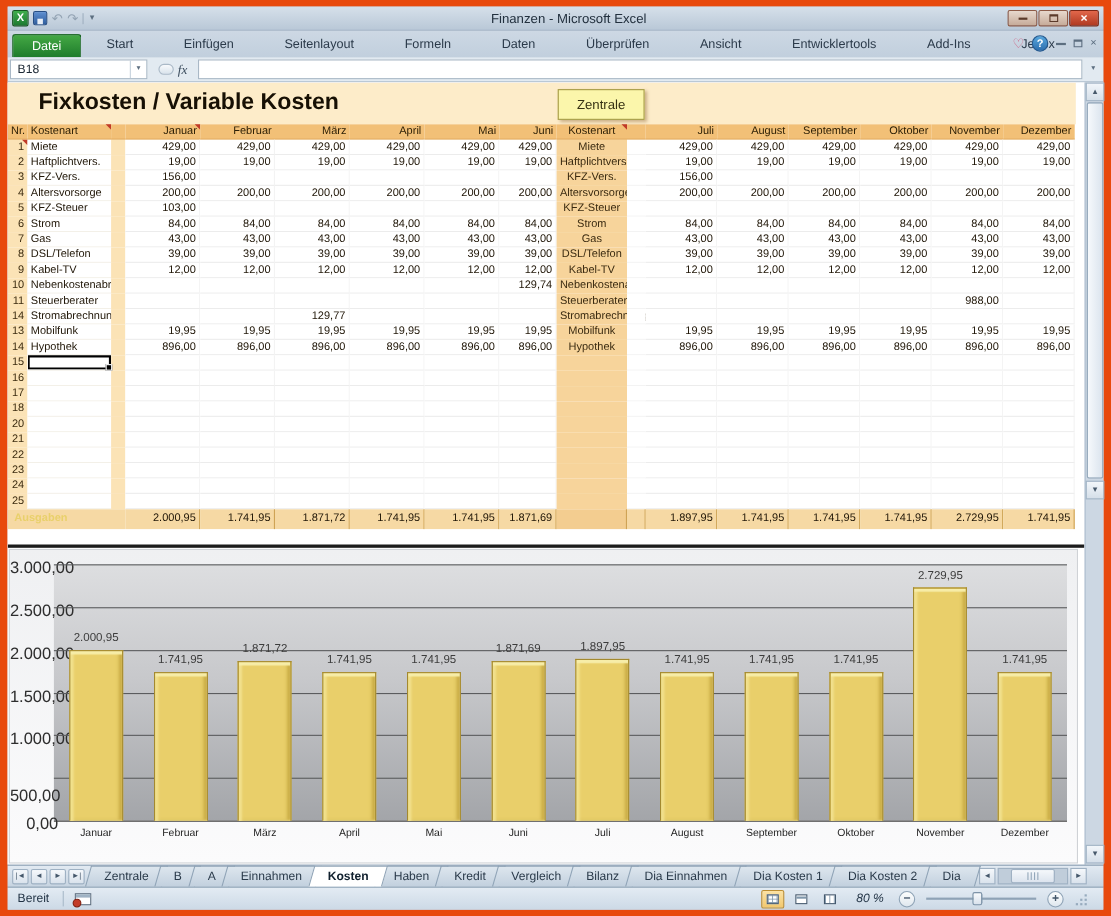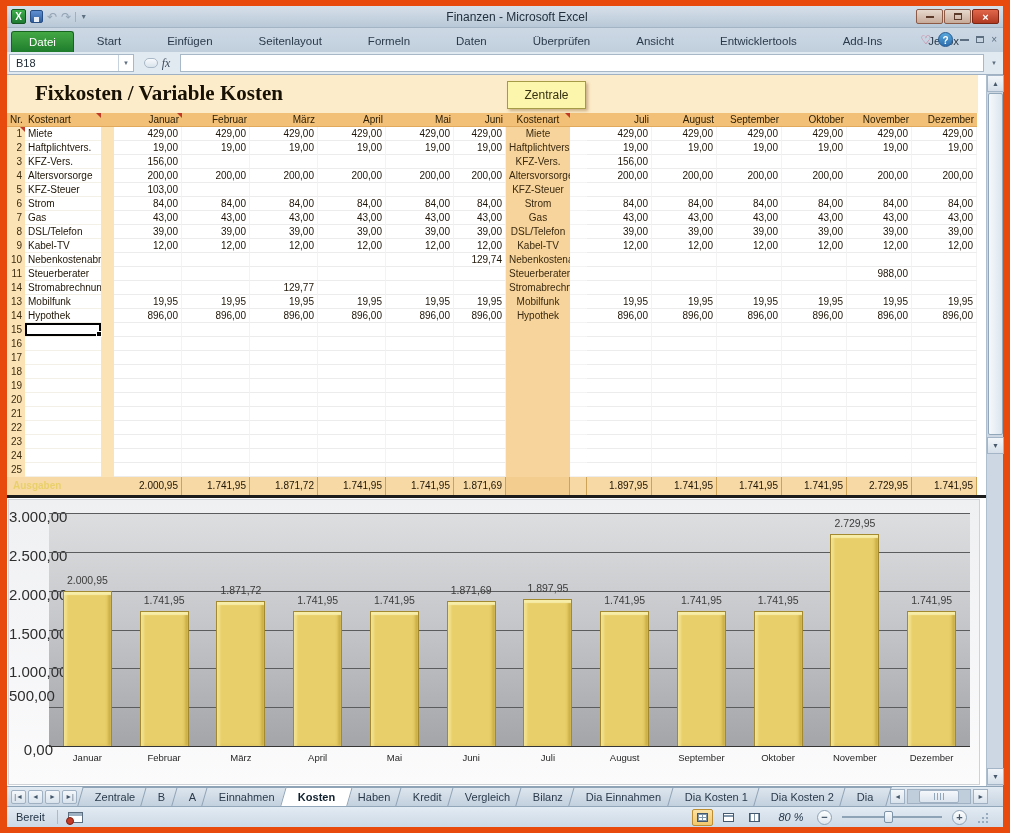--- a/index.html
+++ b/index.html
@@ -53,21 +53,21 @@
   .fxdot{width:14px;height:10px;border-radius:7px;background:linear-gradient(#f8fafc,#d9e3ec);
     border:1px solid #aab9c7;}
   .fx{font-style:italic;font-size:12px;color:#3c4d5e;font-family:"Liberation Serif",serif;}
   .finput{flex:1;height:18px;background:#fff;border:1px solid #a9b8c6;}
   .fexp{width:14px;font-size:6px;color:#5d6f80;text-align:center;}
 
   
   .worksheet{position:absolute;top:69px;left:0;width:996px;height:711px;background:#fff;}
   .sheet{position:absolute;left:0;top:0;width:979px;height:711px;overflow:hidden;background:#fff;}
   .title-band{position:absolute;left:0;top:0;width:971px;height:38px;background:#fdecc9;}
-  .sheet-title{position:absolute;left:28px;top:6px;font-size:21px;font-weight:bold;color:#171004;font-family:Liberation Serif, serif;}
+  .sheet-title{position:absolute;left:28px;top:6px;font-size:21px;font-weight:bold;color:#171004;}
   .note{position:absolute;left:500px;top:6px;width:79px;height:28px;background:#fbf6ab;
     border:1px solid #a59a45;box-shadow:2px 2px 3px rgba(110,60,10,.35);display:flex;align-items:center;
     justify-content:center;font-size:12px;color:#363113;z-index:5;}
 
   #grid{position:absolute;left:0;top:38px;width:970px;}
   .grow{display:grid;grid-template-columns:18px 76px 13px 68px 68px 68px 68px 68px 52px 64px 17px 65px 65px 65px 65px 65px 65px;height:14px;}
   .c{font-size:10px;line-height:13px;overflow:visible;white-space:nowrap;padding:0 3px;color:#1f1506;position:relative;}
   .h{background:#f2c077;border-bottom:1px solid #e0a95c;color:#2e2006;}
   .hm{text-align:right;}
   .hn2{text-align:center;}
@@ -592,39 +592,20 @@
             <div class="c name2"></div>
             <div class="c gap2"></div>
             <div class="c num"></div>
             <div class="c num"></div>
             <div class="c num"></div>
             <div class="c num"></div>
             <div class="c num"></div>
             <div class="c num"></div>
           </div>
           <div class="grow">
-            <div class="c nrc">19</div>
-            <div class="c namec"></div>
-            <div class="c gap1"></div>
-            <div class="c num"></div>
-            <div class="c num"></div>
-            <div class="c num"></div>
-            <div class="c num"></div>
-            <div class="c num"></div>
-            <div class="c num"></div>
-            <div class="c name2"></div>
-            <div class="c gap2"></div>
-            <div class="c num"></div>
-            <div class="c num"></div>
-            <div class="c num"></div>
-            <div class="c num"></div>
-            <div class="c num"></div>
-            <div class="c num"></div>
-          </div>
-          <div class="grow">
             <div class="c nrc">20</div>
             <div class="c namec"></div>
             <div class="c gap1"></div>
             <div class="c num"></div>
             <div class="c num"></div>
             <div class="c num"></div>
             <div class="c num"></div>
             <div class="c num"></div>
             <div class="c num"></div>
             <div class="c name2"></div>
@@ -821,21 +802,21 @@
           <div class="ylab" style="top: 8px;">3.000,00</div>
           <div class="gl" style="top: 51.8333px;"></div>
           <div class="ylab" style="top: 46.8333px;">2.500,00</div>
           <div class="gl" style="top: 90.6667px;"></div>
           <div class="ylab" style="top: 85.6667px;">2.000,00</div>
           <div class="gl" style="top: 129.5px;"></div>
           <div class="ylab" style="top: 124.5px;">1.500,00</div>
           <div class="gl" style="top: 168.333px;"></div>
           <div class="ylab" style="top: 163.333px;">1.000,00</div>
           <div class="gl" style="top: 207.167px;"></div>
-          <div class="ylab" style="top: 187px;">500,00</div>
+          <div class="ylab" style="top: 215px;">500,00</div>
           <div class="gl axis" style="top: 246px;"></div>
           <div class="ylab" style="top: 241px;">0,00</div>
         </div>
     </div>
 
     <div class="vscroll">
       <div class="vsbtn" style="top:0">▲</div>
       <div class="vsthumb"></div>
       <div class="vsbtn" style="top:362px">▼</div>
       <div class="vsbtn" style="top:693px">▼</div>

